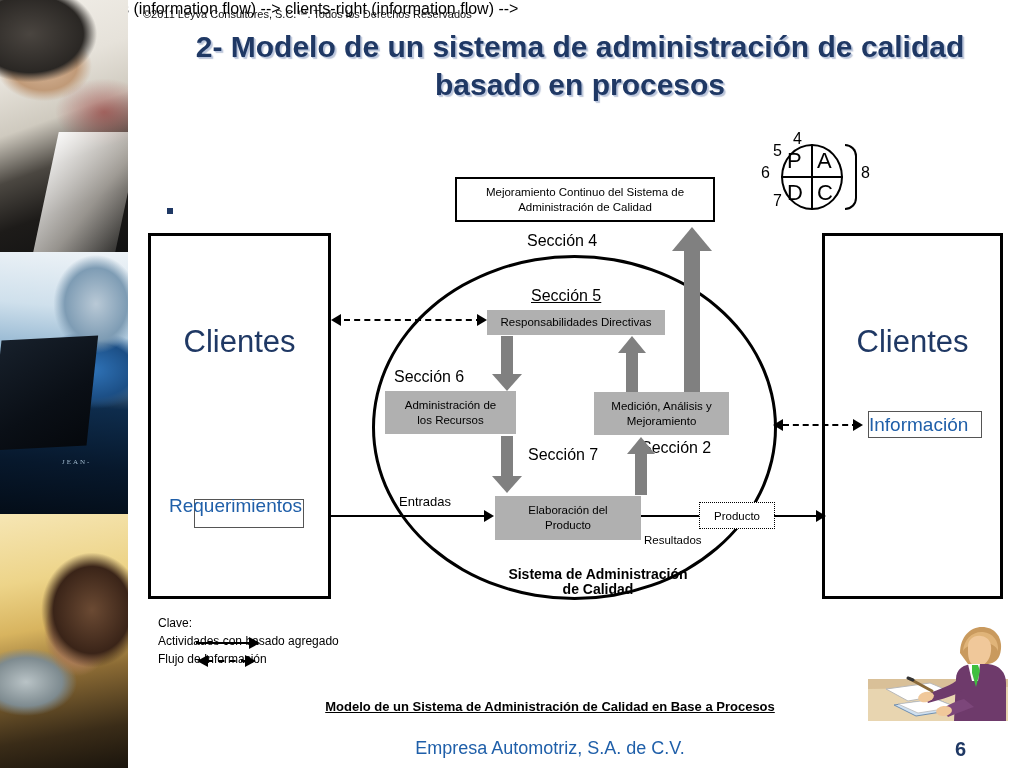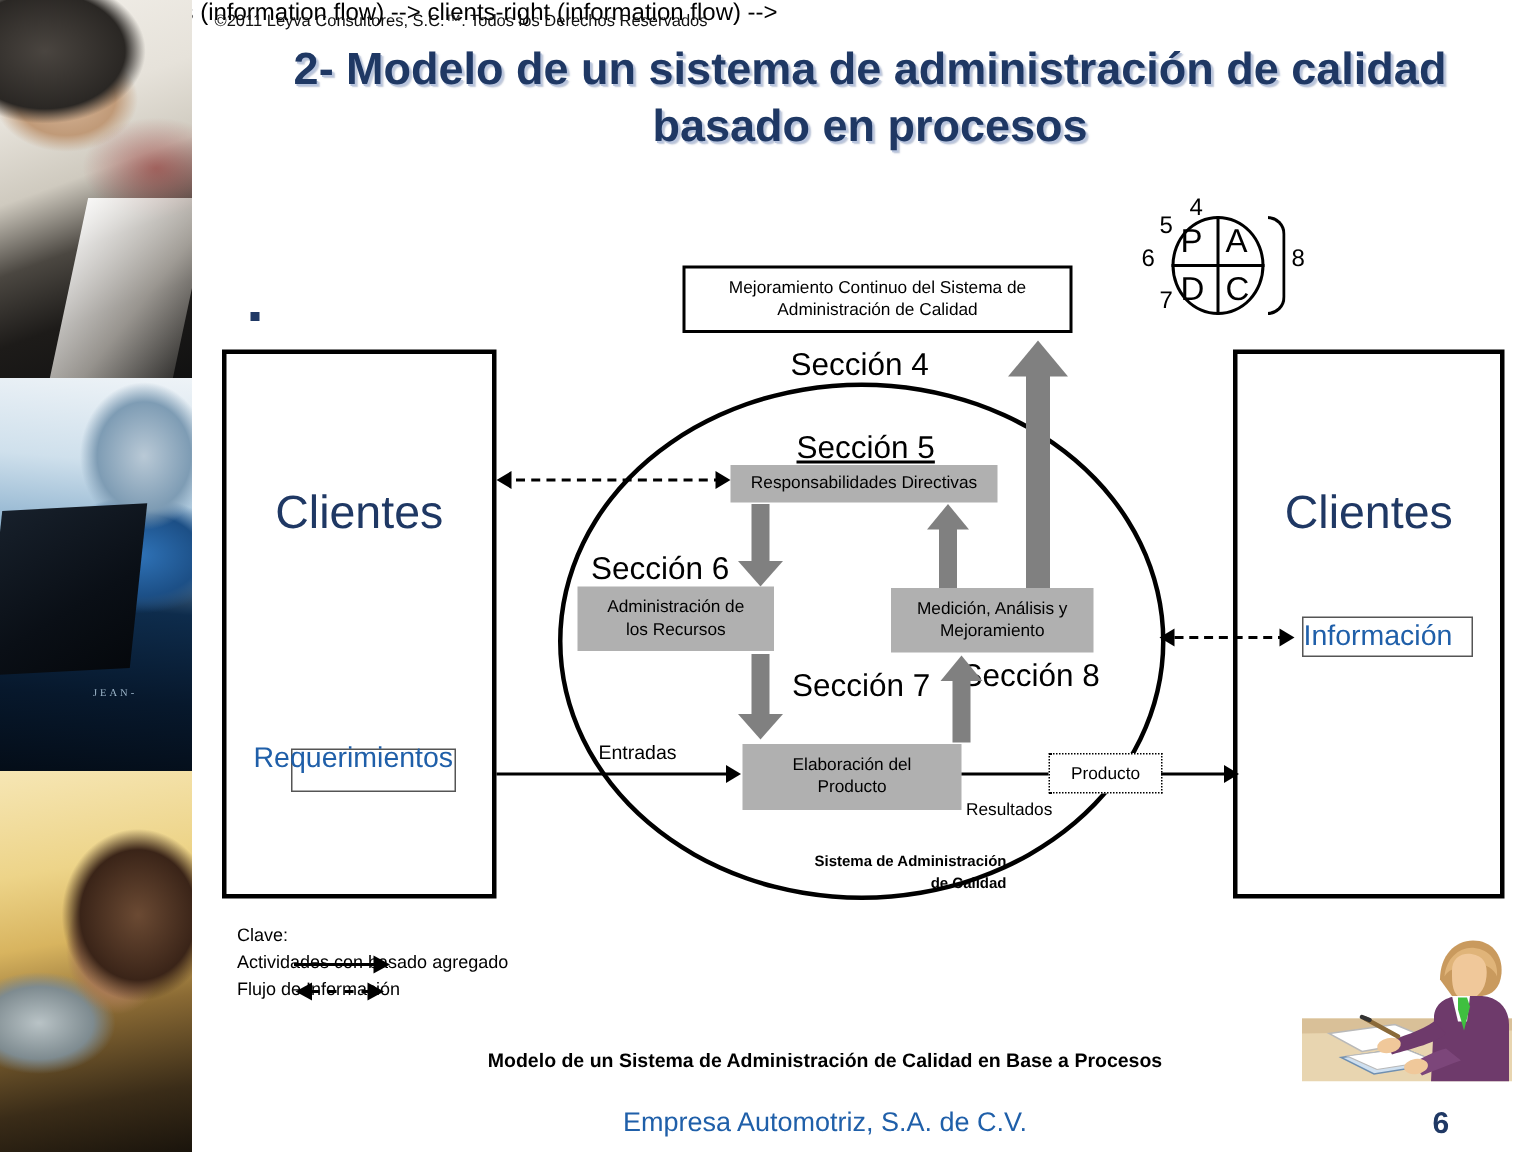--- a/index.html
+++ b/index.html
@@ -135,37 +135,37 @@
     position: absolute; left: 167px; top: 208px; width: 6px; height: 6px;
     background:#1f3864;
   }
 
   
   #qms-ellipse {
     position: absolute; left: 372px; top: 255px; width: 405px; height: 345px;
     border: 3px solid #000; border-radius: 50%;
   }
   #qms-caption {
-    position: absolute; left: 481px; top: 567px; width: 190px;
-    text-align: right; font-size: 10px; font-weight: bold; line-height: 15px; color:#000;
+    position: absolute; left: 503px; top: 567px; width: 190px;
+    text-align: center; font-size: 14px; font-weight: bold; line-height: 15px; color:#000;
   }
 
   
   .gray-box {
     position: absolute; background:#b0b0b0; color:#000;
     display:flex; align-items:center; justify-content:center; text-align:center;
     font-size: 11.5px; line-height: 15px;
   }
   #box-resp     { left: 487px; top: 310px; width: 178px; height: 25px; }
   #box-recursos { left: 385px; top: 391px; width: 131px; height: 43px; }
   #box-medicion { left: 594px; top: 392px; width: 135px; height: 43px; }
   #box-elab     { left: 495px; top: 496px; width: 146px; height: 44px; }
 
   
-  .sec-label { position: absolute; font-size: 21px; color:#000; white-space: nowrap; }
+  .sec-label { position: absolute; font-size: 16px; color:#000; white-space: nowrap; }
   #sec4 { left: 527px; top: 232px; }
   #sec5 { left: 531px; top: 287px; text-decoration: underline; }
   #sec6 { left: 394px; top: 368px; }
   #sec7 { left: 528px; top: 446px; }
   #sec8 { left: 641px; top: 439px; }
 
   
   .garrow { position: absolute; }
   .garrow .shaft { position: absolute; background:#808080; }
   .garrow .head  { position: absolute; width: 0; height: 0; }
@@ -243,21 +243,21 @@
     border-top:6px solid transparent; border-bottom:6px solid transparent; border-left:11px solid #000; }
   #legend-dash-line   { position:absolute; left: 207px; top: 660px; width: 40px; border-top: 2px dashed #000; }
   #legend-dash-head-r { position:absolute; left: 245px; top: 655px; width:0;height:0;
     border-top:6px solid transparent; border-bottom:6px solid transparent; border-left:11px solid #000; }
   #legend-dash-head-l { position:absolute; left: 197px; top: 655px; width:0;height:0;
     border-top:6px solid transparent; border-bottom:6px solid transparent; border-right:11px solid #000; }
 
   
   #caption {
     position: absolute; left: 200px; top: 699px; width: 700px;
-    text-align: center; font-size: 13px; font-weight: bold; color:#000;
+    text-align: center; font-size: 13px; font-weight: bold; color:#000;text-decoration:underline;
   }
   #footer-company {
     position: absolute; left: 200px; top: 738px; width: 700px;
     text-align: center; font-size: 18px; color:#1f5fa9;
   }
   #page-number {
     position: absolute; left: 955px; top: 738px;
     font-size: 20px; font-weight: bold; color:#1f3864;
   }
 
@@ -329,21 +329,21 @@
   <div id="qms-caption">
     <span>Sistema de Administración</span><br>
     <span>de Calidad</span>
   </div>
 
   
   <div class="sec-label" id="sec4">Sección 4</div>
   <div class="sec-label" id="sec5">Sección 5</div>
   <div class="sec-label" id="sec6">Sección 6</div>
   <div class="sec-label" id="sec7">Sección 7</div>
-  <div class="sec-label" id="sec8">Sección 8</div>
+  <div class="sec-label" id="sec8">Sección 2</div>
 
   
   <div class="garrow" id="ga-5">
     <div class="head"></div>
       <div class="shaft"></div>
   </div>
   <div class="garrow" id="ga-1">
     <div class="shaft"></div>
       <div class="head"></div>
   </div>

